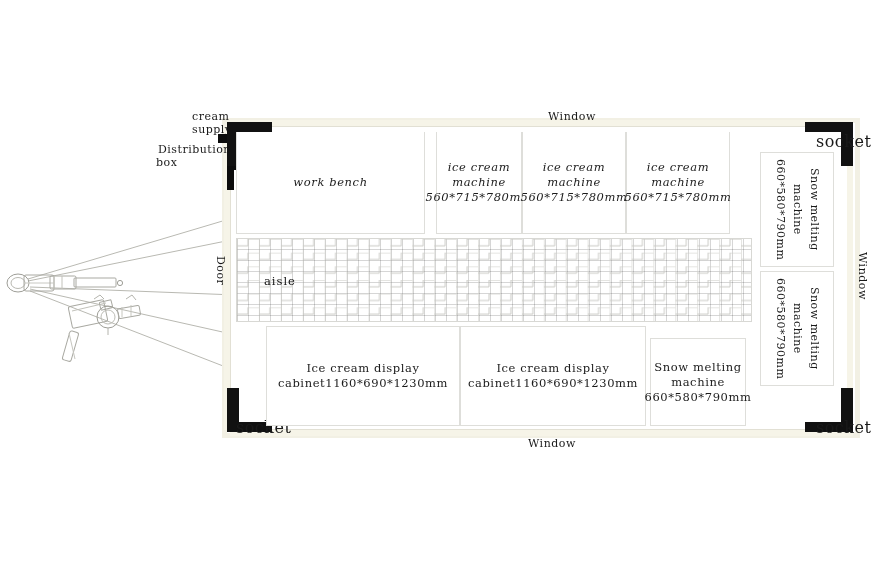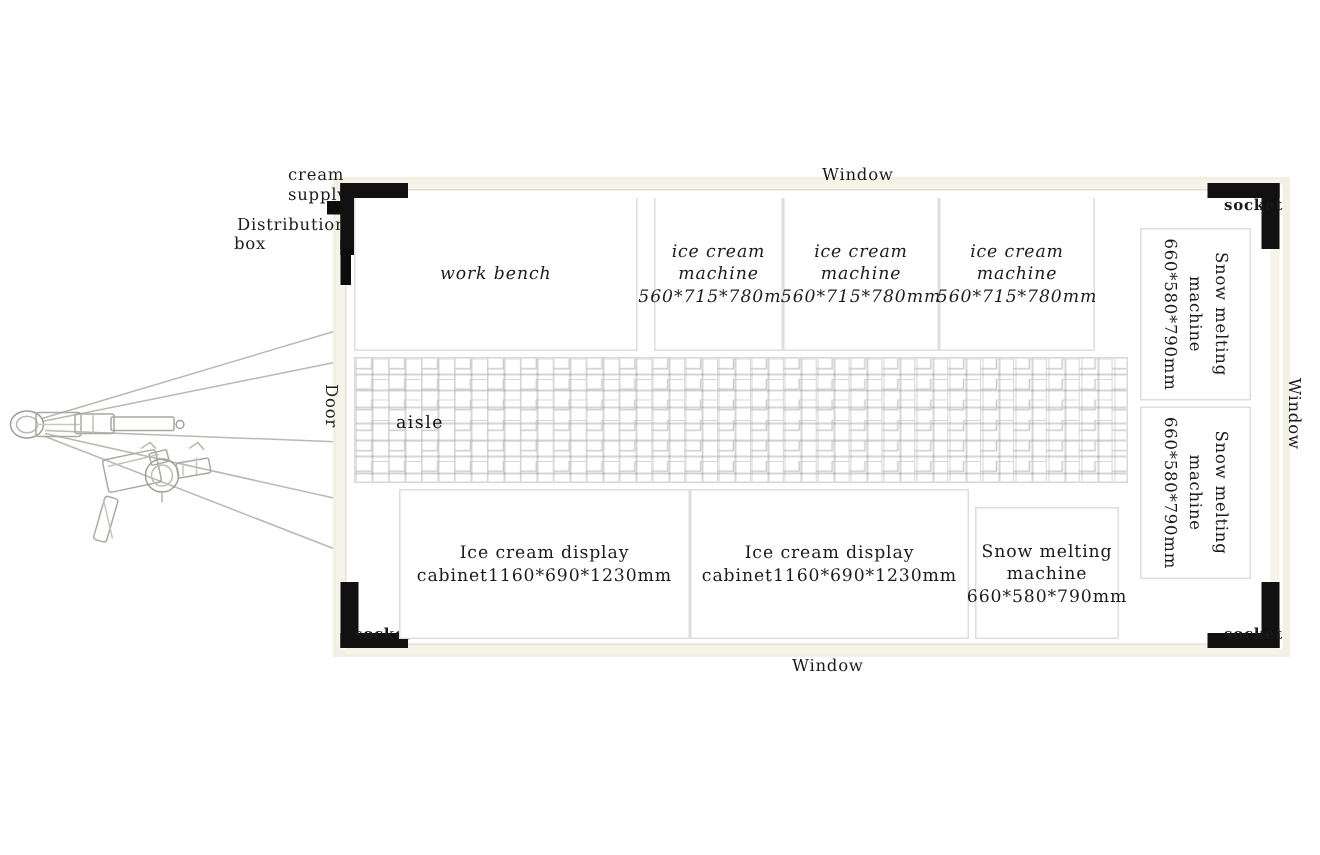--- a/index.html
+++ b/index.html
@@ -108,21 +108,21 @@
   }
 
   
   .lab {
     position: absolute;
     font-size: 11px;
     letter-spacing: 0.5px;
     color: #1a1a1a;
     white-space: nowrap;
   }
-  .lab.small { font-size: 10px; font-weight: bold; }
+  .lab.small { font-size: 16px; }
   .lab.vert {
     writing-mode: vertical-rl;
     text-orientation: mixed;
   }
 
   
   .distbox { position: absolute; }
   .distbox i { position: absolute; background: #0c0c0c; display:block; }
 
   

